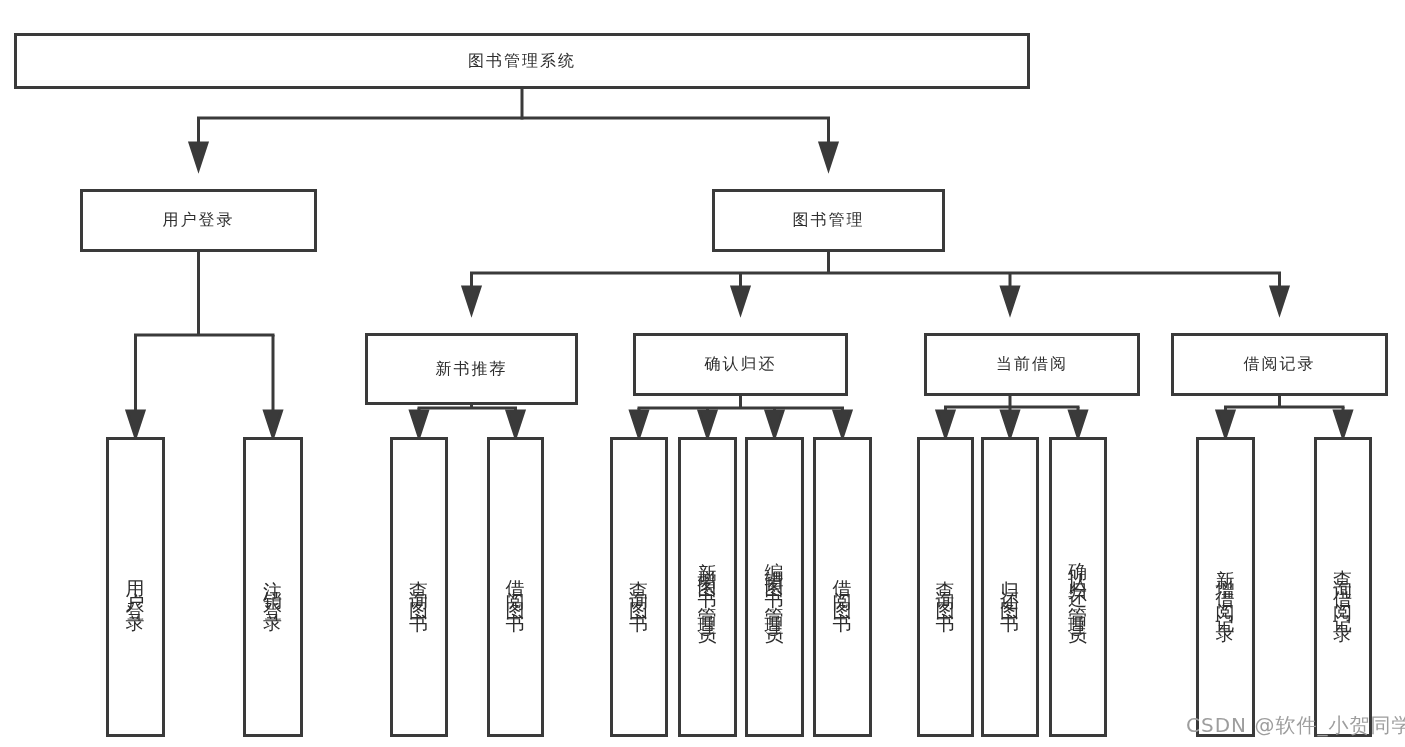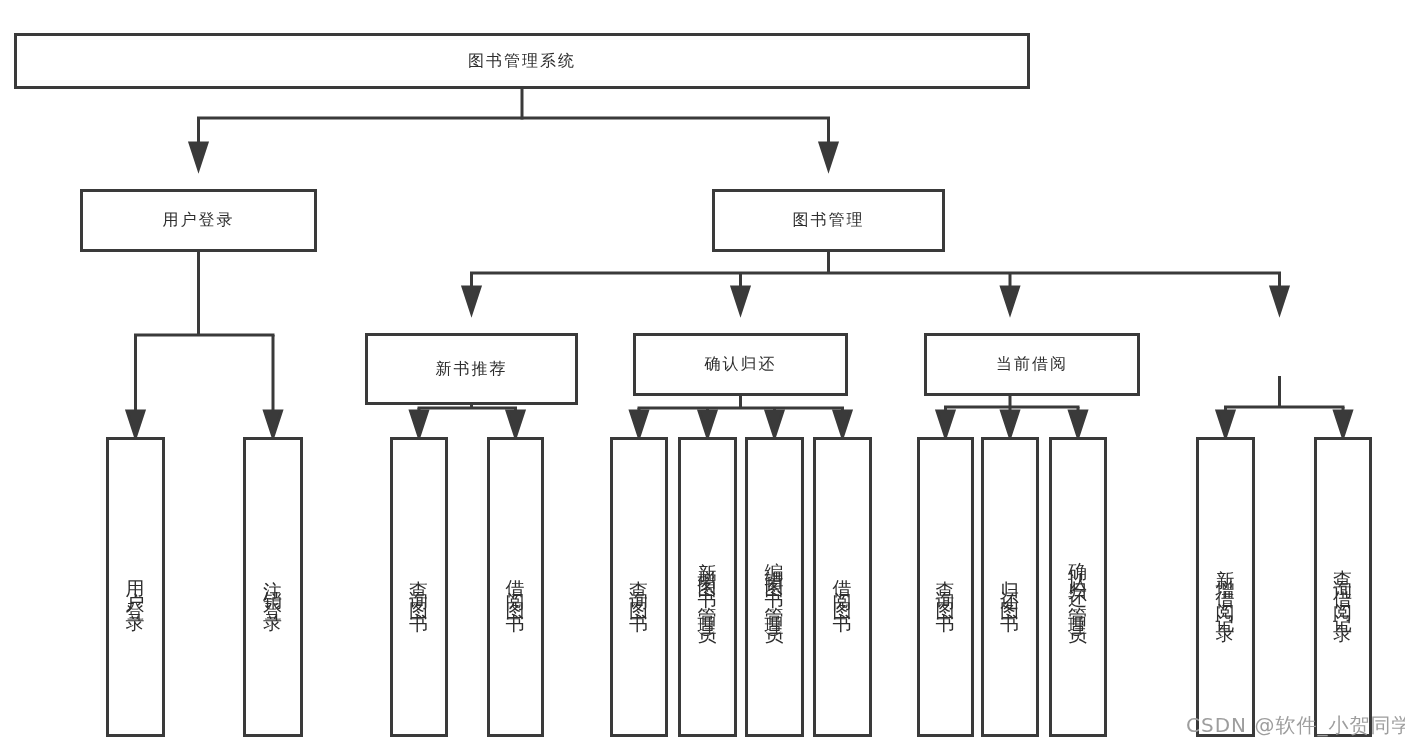--- a/index.html
+++ b/index.html
@@ -107,20 +107,21 @@
   </svg>
 
   <div class="node" style="left:14px;top:13px;width:1016px;height:56px">图书管理系统</div>
 
   <div class="node" style="left:80px;top:169px;width:237px;height:63px">用户登录</div>
   <div class="node" style="left:712px;top:169px;width:233px;height:63px">图书管理</div>
 
   <div class="node" style="left:365px;top:313px;width:213px;height:72px">新书推荐</div>
   <div class="node" style="left:633px;top:313px;width:215px;height:63px">确认归还</div>
   <div class="node" style="left:924px;top:313px;width:216px;height:63px">当前借阅</div>
+  <div class="node" style="left:1171px;top:313px;width:217px;height:63px">借阅记录</div>
 
   <div class="vnode" style="left:106px;top:437px;width:59px;height:300px">用户登录</div>
   <div class="vnode" style="left:243px;top:437px;width:60px;height:300px">注销登录</div>
 
   <div class="vnode" style="left:390px;top:437px;width:58px;height:300px">查询图书</div>
   <div class="vnode" style="left:487px;top:437px;width:57px;height:300px">借阅图书</div>
 
   <div class="vnode" style="left:610px;top:437px;width:58px;height:300px">查询图书</div>
   <div class="vnode" style="left:678px;top:437px;width:59px;height:300px;letter-spacing:9px">新增图书（管理员）</div>
   <div class="vnode" style="left:745px;top:437px;width:59px;height:300px;letter-spacing:9px">编辑图书（管理员）</div>

